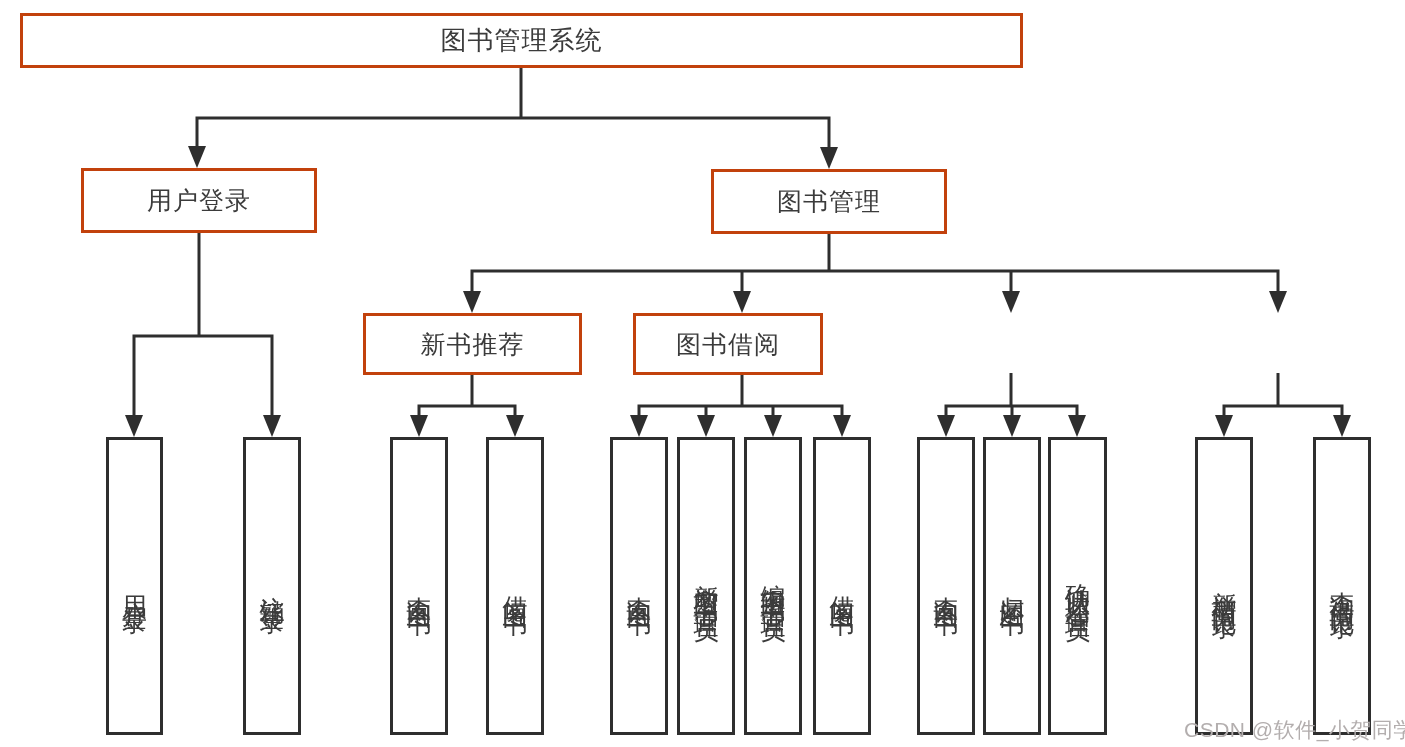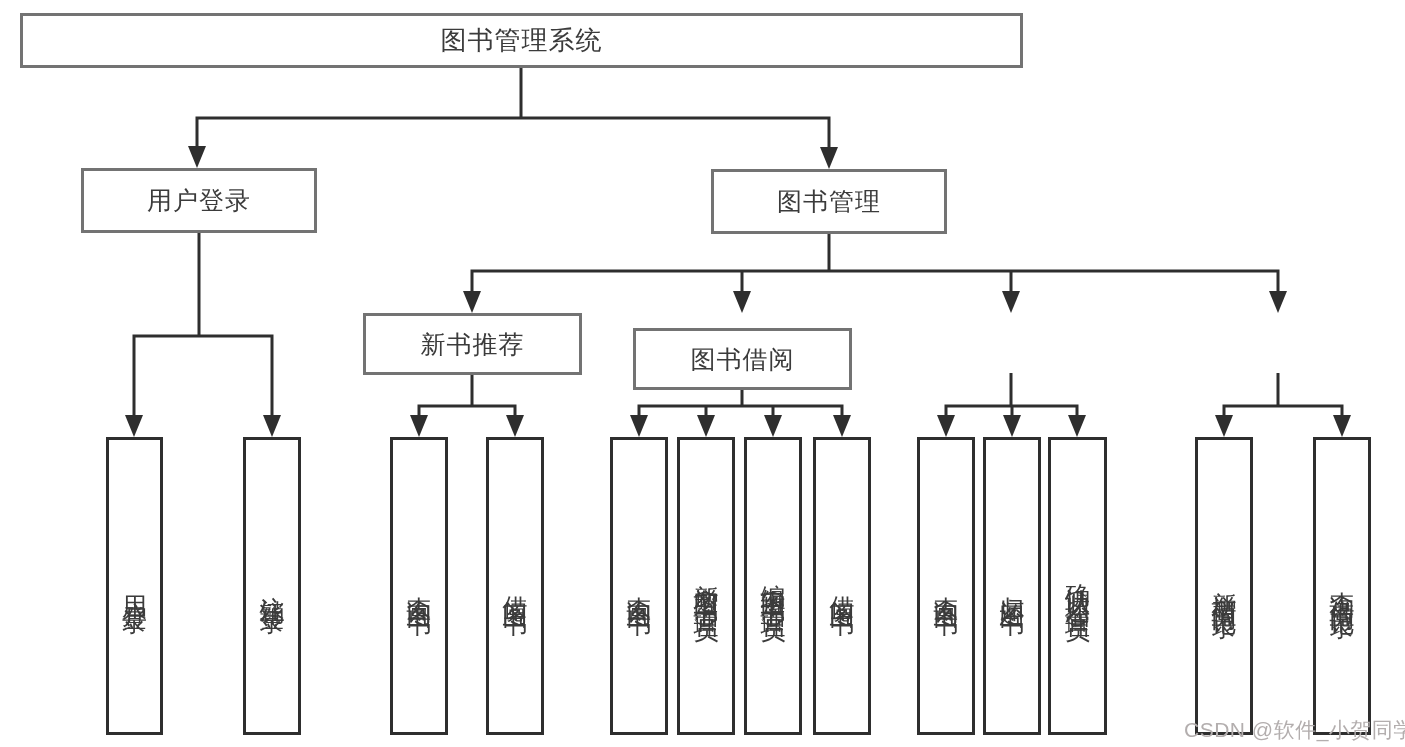--- a/index.html
+++ b/index.html
@@ -7,21 +7,21 @@
     position:relative;
     width:1405px;height:747px;
     background:#ffffff;
     font-family:"Liberation Sans",sans-serif;
     overflow:hidden;
   }
   .connector-layer{position:absolute;left:0;top:0;z-index:1;}
   .node{
     position:absolute;
     box-sizing:border-box;
-    border:3px solid #737373;
+    border:3px solid #c2410c;
     background:#ffffff;
     display:flex;align-items:center;justify-content:center;
     color:#3b3b3b;
     font-size:25px;
     z-index:2;
     letter-spacing:1px;
   }
   .node.root{font-size:26px;}
   .leaf{
     position:absolute;
@@ -102,21 +102,21 @@
   <div class="node" style="left:81px;top:168px;width:236px;height:65px;">
     <span>用户登录</span>
   </div>
   <div class="node" style="left:711px;top:169px;width:236px;height:65px;text-align:right;">
     <span>图书管理</span>
   </div>
 
   <div class="node" style="left:363px;top:313px;width:219px;height:62px;">
     <span>新书推荐</span>
   </div>
-  <div class="node" style="left:633px;top:313px;width:219px;height:62px;margin-top:15px;">
+  <div class="node" style="left:633px;top:313px;width:190px;height:62px;">
     <span>图书借阅</span>
   </div>
 
   <div class="leaf" style="left:106px;top:437px;width:57px;height:298px;">
     <span>用户登录</span>
   </div>
   <div class="leaf" style="left:243px;top:437px;width:58px;height:298px;">
     <span>注销登录</span>
   </div>
 

